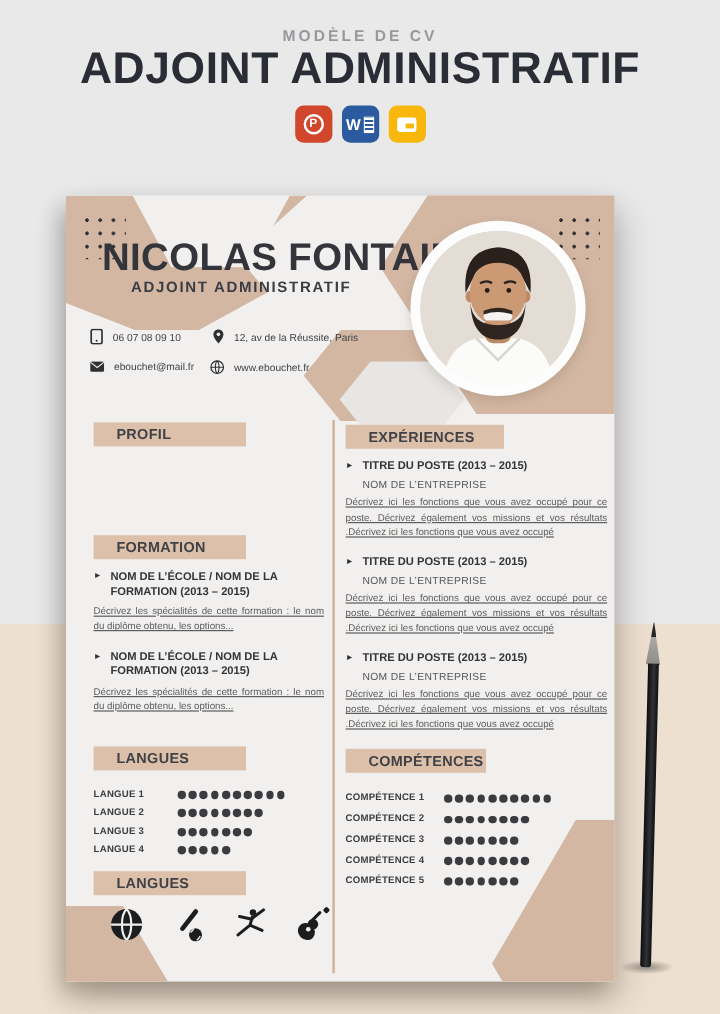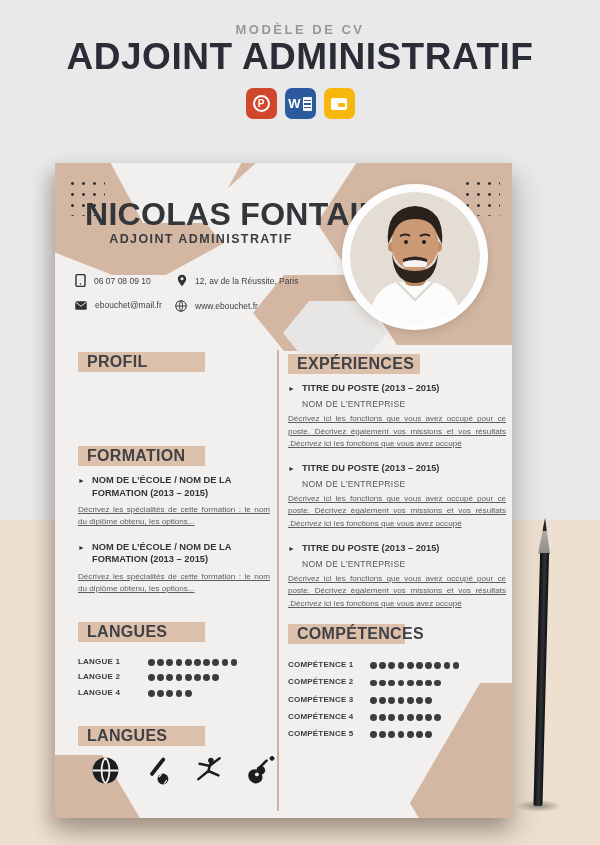--- a/index.html
+++ b/index.html
@@ -72,21 +72,21 @@
   .c-text{font-size:8.5px;color:#404247;}
   .c-phone{left:20px;top:111px;} .c-addr{left:122px;top:111px;}
   .c-mail{left:20px;top:137px;}  .c-web{left:120px;top:137px;}
 
   .photo{position:absolute;left:287px;top:21px;width:146px;height:146px;border-radius:50%;
     background:#fdfdfd;z-index:4;display:flex;align-items:center;justify-content:center;
     box-shadow:0 4px 10px rgba(90,70,50,.18);}
   .photo svg{border-radius:50%;}
 
   .sec{position:absolute;z-index:3;}
-  .sec-h{height:20px;line-height:20px;padding-left:9px;font-size:16px;font-weight:bold;
+  .sec-h{height:20px;line-height:20px;padding-left:19px;font-size:12px;font-weight:bold;
     letter-spacing:.3px;color:#3f4146;background:var(--tan-light);}
   #profil{left:23px;top:189px;width:192px;}
   #formation{left:23px;top:283px;width:192px;}
   #langues{left:23px;top:459px;width:192px;}
   #loisirs{left:23px;top:563px;width:192px;}
   #experiences{left:233px;top:191px;width:218px;}
   #competences{left:233px;top:461px;width:218px;}
   #profil .sec-h,#formation .sec-h,#langues .sec-h,#loisirs .sec-h{width:127px;}
   #experiences .sec-h{width:132px;} #competences .sec-h{width:117px;}
 
@@ -238,20 +238,32 @@
             <span class="dot"></span>
             <span class="dot"></span>
             <span class="dot"></span>
             <span class="dot"></span>
             <span class="dot"></span>
             <span class="dot"></span>
             <span class="dot"></span>
           </span>
   </div>
 
+  <div class="r-row">
+    <span class="r-label">LANGUE 3</span>
+    <span class="dots">
+            <span class="dot"></span>
+            <span class="dot"></span>
+            <span class="dot"></span>
+            <span class="dot"></span>
+            <span class="dot"></span>
+            <span class="dot"></span>
+            <span class="dot"></span>
+          </span>
+  </div>
 
   <div class="r-row">
     <span class="r-label">LANGUE 4</span>
     <span class="dots">
             <span class="dot"></span>
             <span class="dot"></span>
             <span class="dot"></span>
             <span class="dot"></span>
             <span class="dot"></span>
           </span>

